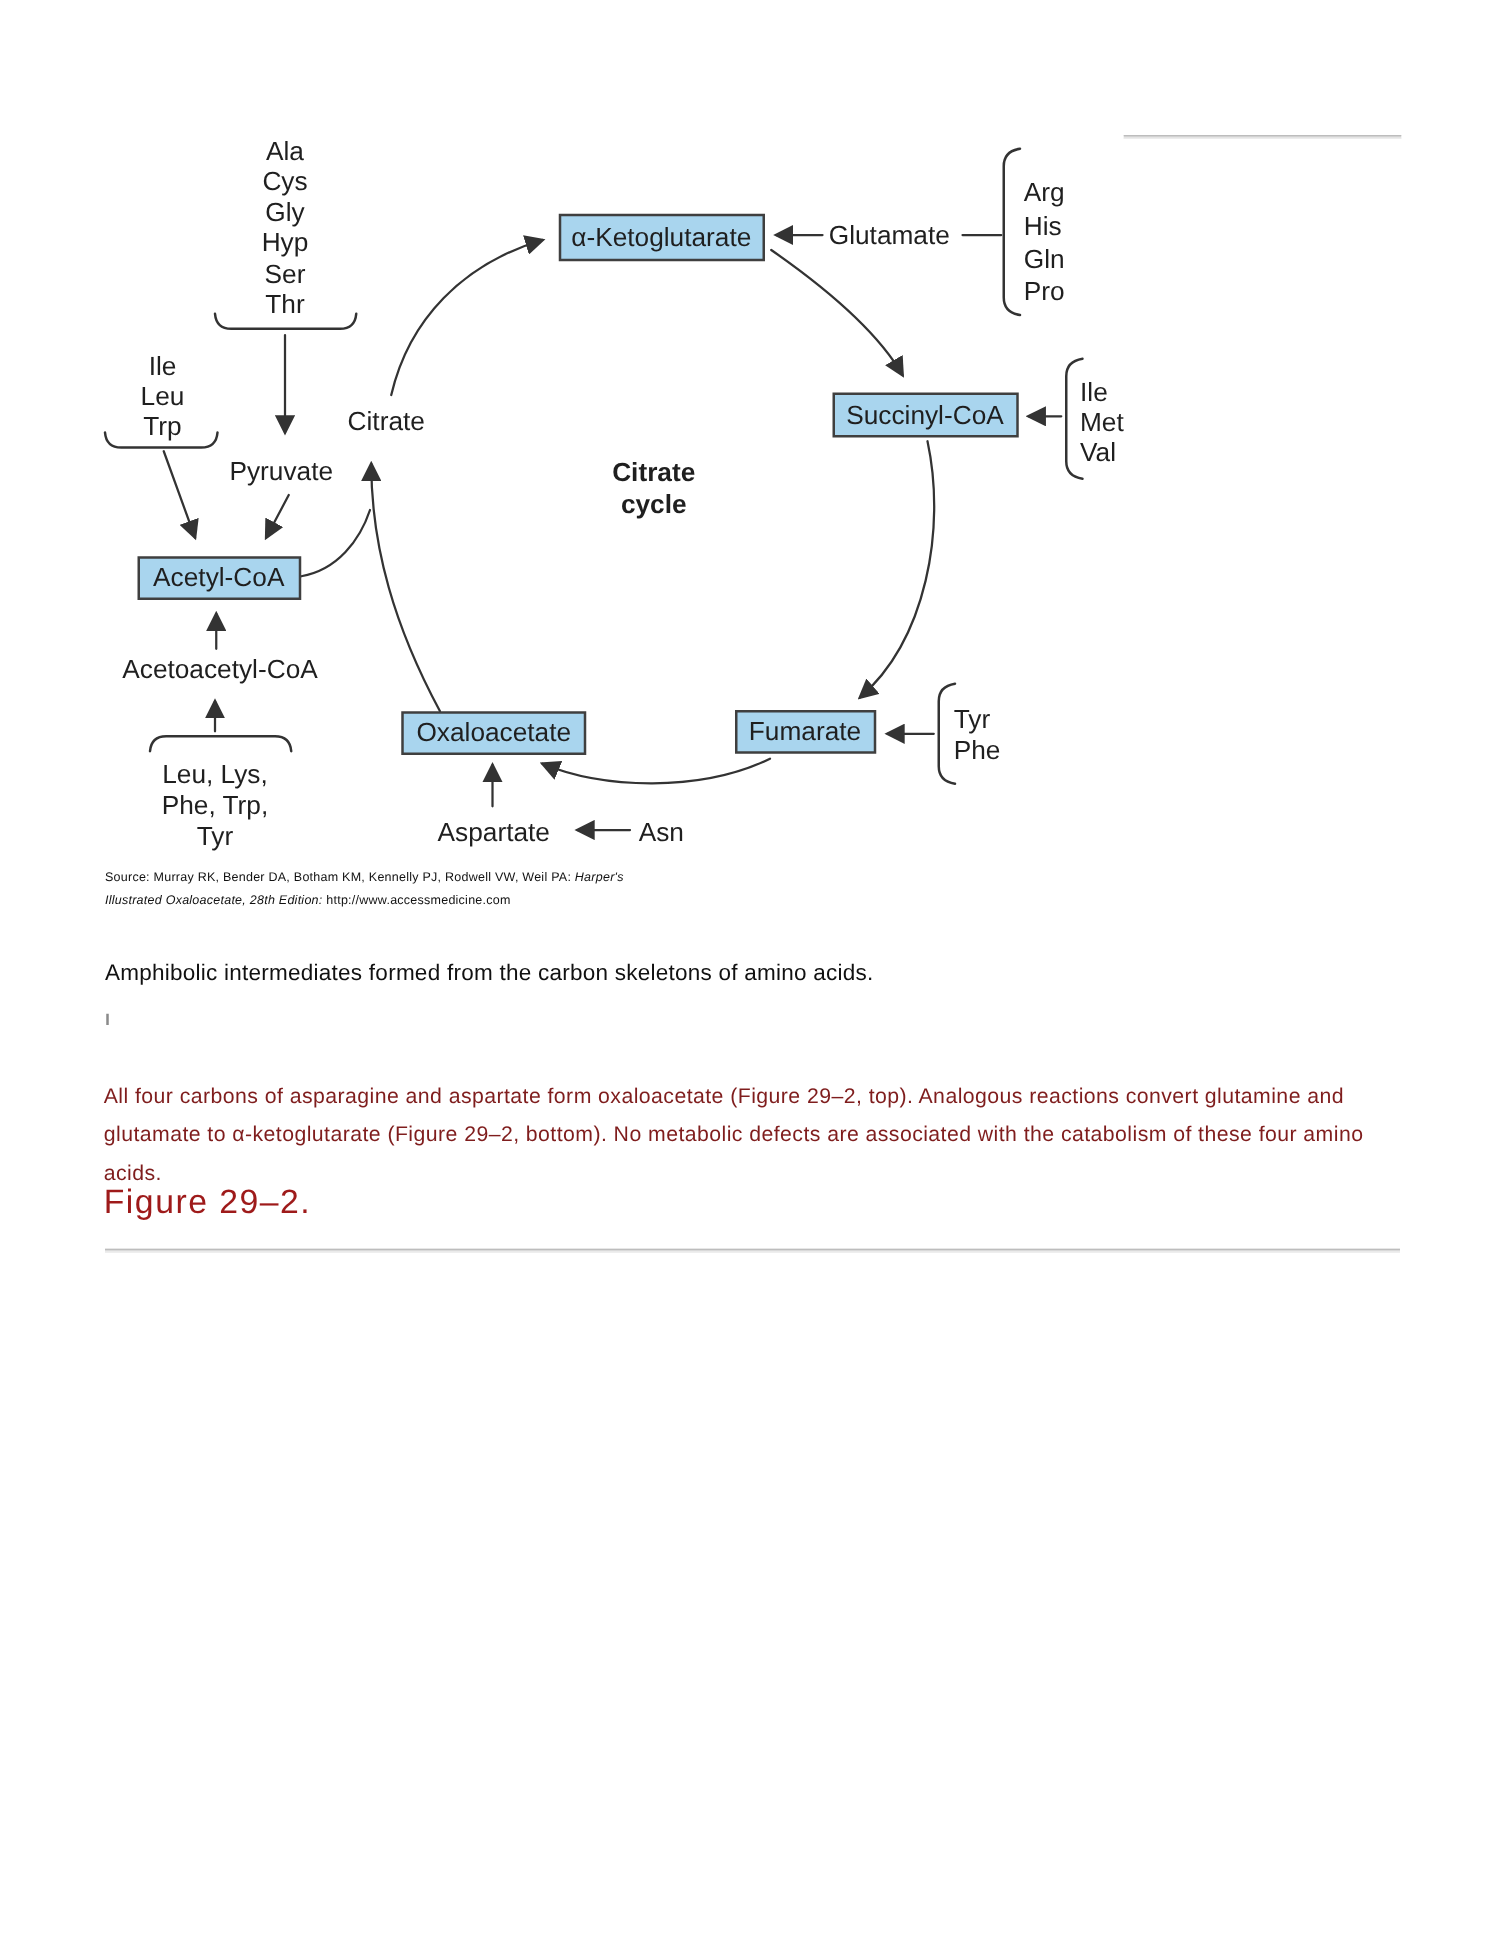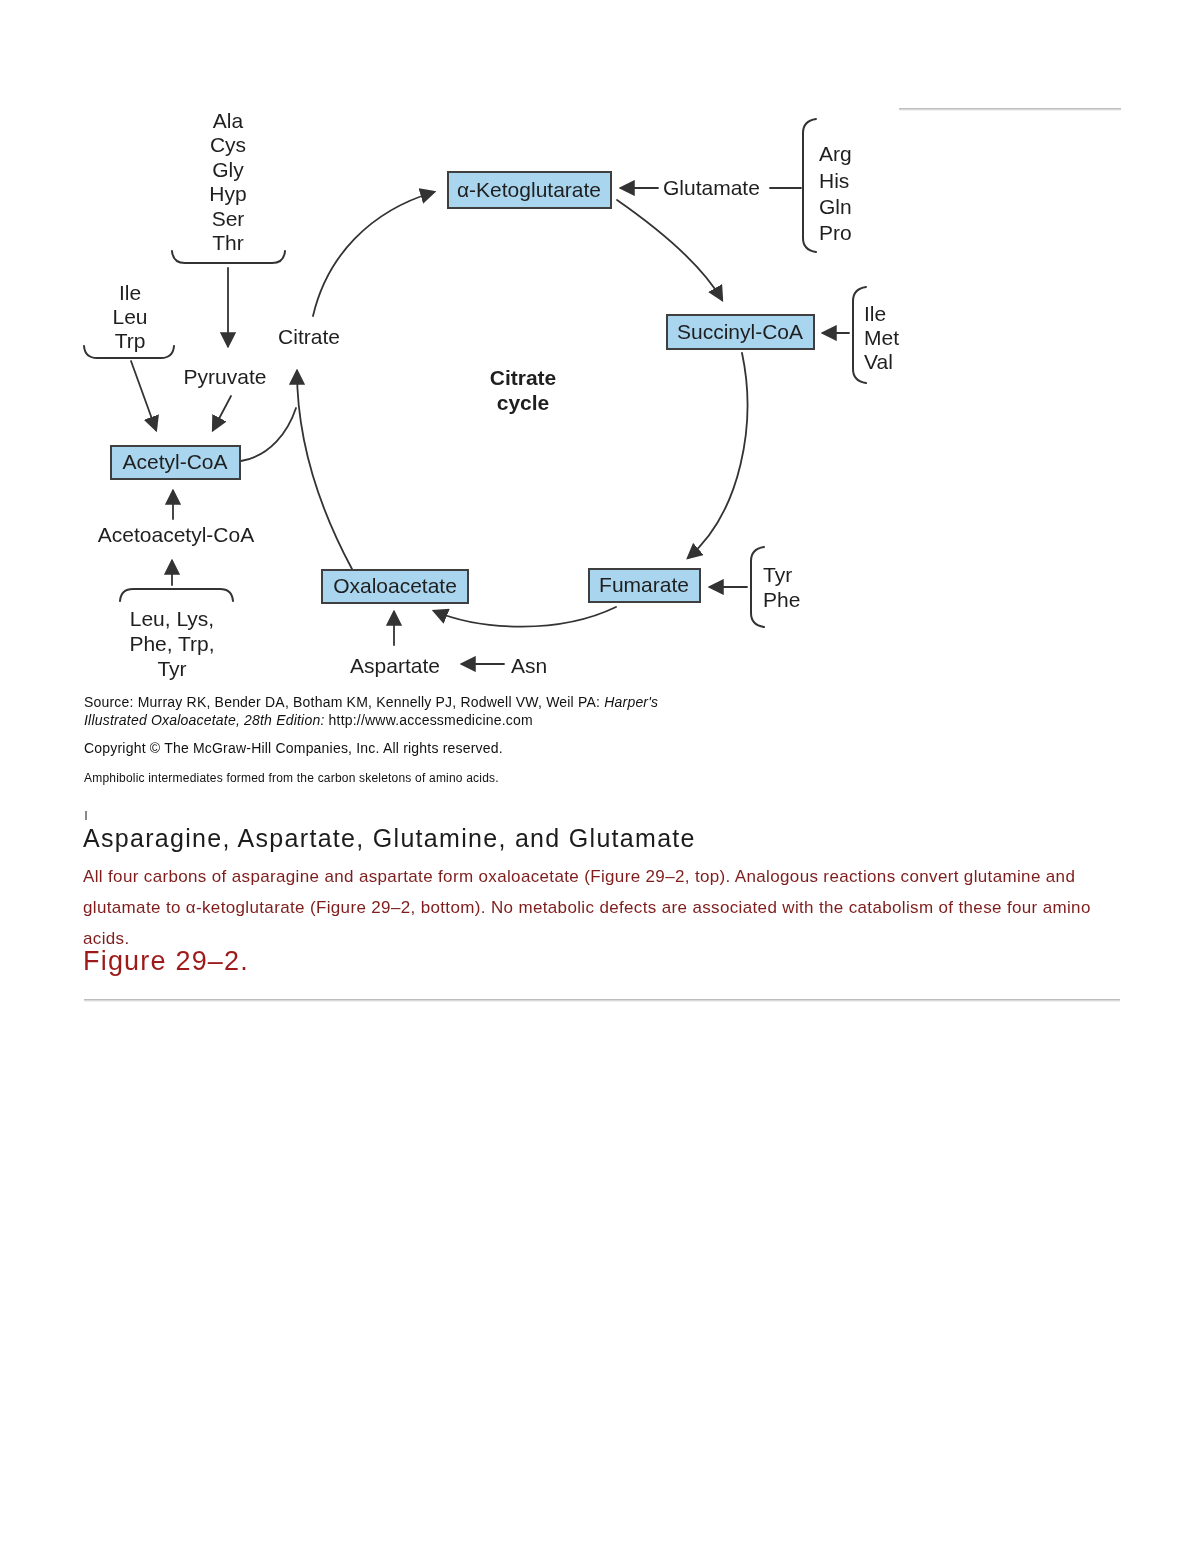--- a/index.html
+++ b/index.html
@@ -22,25 +22,25 @@
   }
   svg#diagram text.bold { font-weight:bold; }
   svg#diagram .box { fill:#a9d5ee; stroke:#3f3f3f; stroke-width:2px; }
   svg#diagram path.line, svg#diagram line.line {
     fill:none; stroke:#333333; stroke-width:1.8px; stroke-linecap:round;
   }
   svg#diagram path.bracket { fill:none; stroke:#333333; stroke-width:2px; stroke-linecap:round; }
 
   .attr-text {
     position:absolute; left:84px; width:760px;
-    font-size:14px; line-height:17.5px; color:#111111; letter-spacing:0.2px;
+    font-size:10px; line-height:17.5px; color:#111111; letter-spacing:0.2px;
   }
   #source-block   { top:694px; }
   #copyright-line { top:740px; }
-  #caption-line   { top:770px; font-size:12px; }
+  #caption-line   { top:770px; font-size:18px; }
 
   #cursor-artifact {
     position:absolute; left:85px; top:811px; width:2px; height:9px; background:#8a8a8a;
   }
   #article-heading {
     position:absolute; left:83px; top:824px; width:1050px;
     font-size:25px; font-weight:400; letter-spacing:1.3px; color:#1c1c1c;
   }
   #article-body {
     position:absolute; left:83px; top:861px; width:1035px;
@@ -154,23 +154,21 @@
       <text x="172" y="626" text-anchor="middle">Leu, Lys,</text>
       <text x="172" y="651" text-anchor="middle">Phe, Trp,</text>
       <text x="172" y="676" text-anchor="middle">Tyr</text>
     </g>
   </svg>
 
   <p id="source-block" class="attr-text">
     <span>Source: Murray RK, Bender DA, Botham KM, Kennelly PJ, Rodwell VW, Weil PA: </span><i>Harper's</i><br>
     <i>Illustrated Oxaloacetate, 28th Edition:</i><span> http://www.accessmedicine.com</span>
   </p>
-  <p id="copyright-line" class="attr-text">Copyright © The McGraw-Hill Companies, Inc. All rights reserved.</p>
   <p id="caption-line" class="attr-text">Amphibolic intermediates formed from the carbon skeletons of amino acids.</p>
 
   <span id="cursor-artifact"></span>
-  <h1 id="article-heading">Asparagine, Aspartate, Glutamine, and Glutamate</h1>
   <p id="article-body">All four carbons of asparagine and aspartate form oxaloacetate (Figure 29–2, top). Analogous reactions convert glutamine and glutamate to α-ketoglutarate (Figure 29–2, bottom). No metabolic defects are associated with the catabolism of these four amino acids.</p>
   <a id="figure-link">Figure 29–2.</a>
 
   <div id="hr-bottom" class="hr"></div>
 
 </div>
 
 </body></html>

